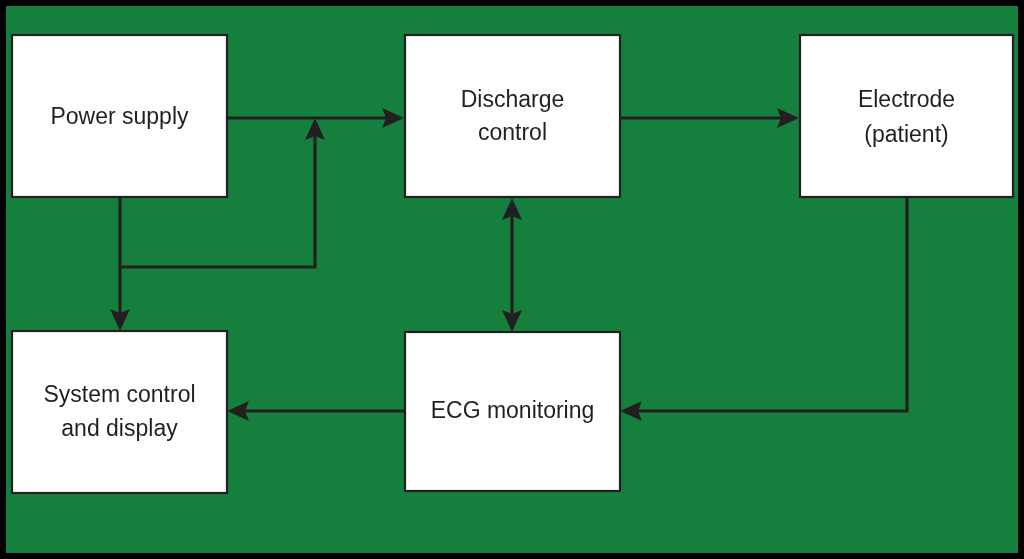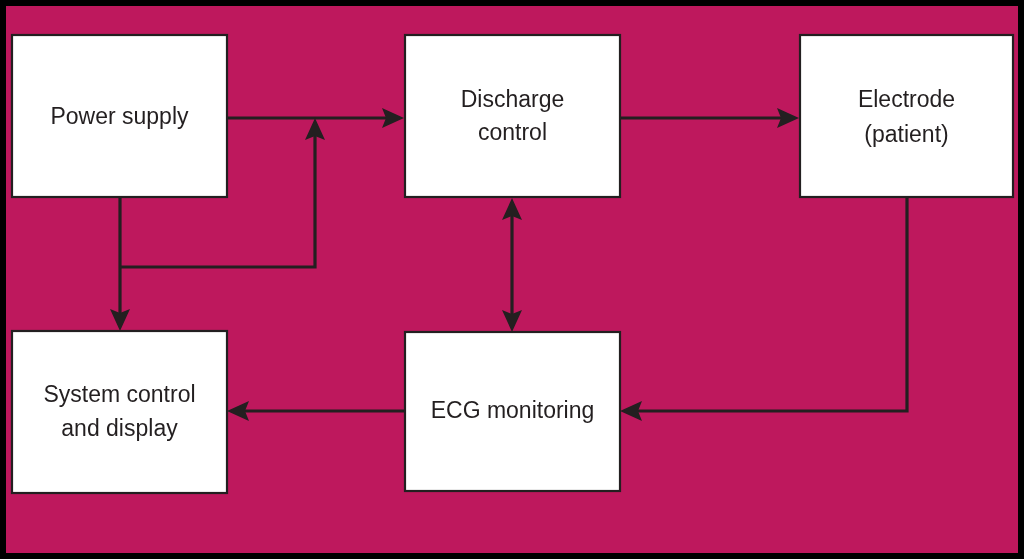--- a/index.html
+++ b/index.html
@@ -10,21 +10,21 @@
   body {
     width: 1024px;
     height: 559px;
     overflow: hidden;
     font-family: "Liberation Sans", sans-serif;
   }
   #diagram-root {
     position: relative;
     width: 1024px;
     height: 559px;
-    background: #be185d;
+    background: #15803d;
   }
   svg#diagram-svg {
     display: block;
     width: 1024px;
     height: 559px;
   }
   .node-box {
     fill: #ffffff;
     stroke: #231f20;
     stroke-width: 2.2;

